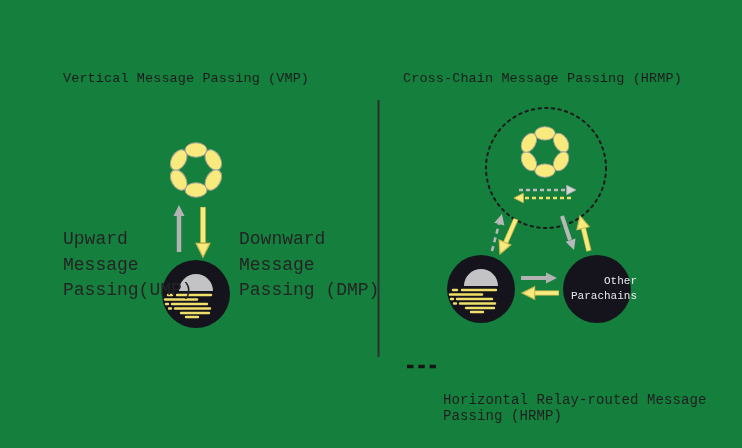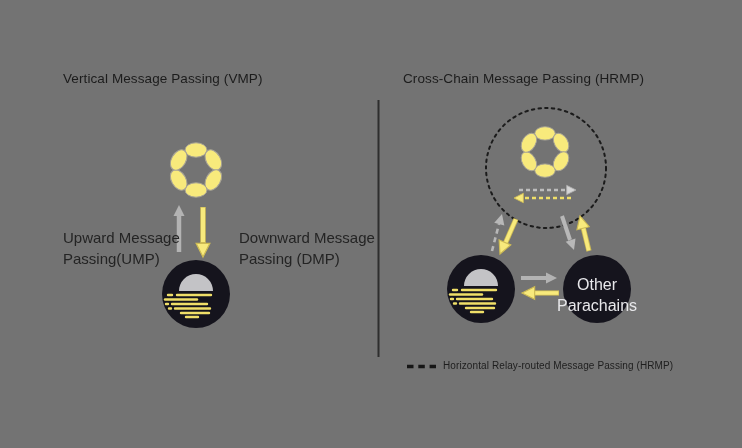--- a/index.html
+++ b/index.html
@@ -1,28 +1,28 @@
 <!DOCTYPE html>
 <html><head>
 <meta charset="utf-8">
 <style>
   html,body{margin:0;padding:0;background:#ffffff;}
   .canvas{
     position:relative;
     width:742px;height:448px;
-    background:#737373;
-    font-family:Liberation Sans, sans-serif;
+    background:#15803d;
+    font-family:Liberation Mono, monospace;
     overflow:hidden;
   }
   .layer{position:absolute;left:0;top:0;}
   .txt{position:absolute;color:#222222;}
   .title{font-size:13.5px;font-weight:500;color:#1c1c1c;letter-spacing:.1px;}
-  .label{font-size:15px;line-height:1.42;color:#242424;}
-  .circle-label{font-size:16px;line-height:1.32;color:#e8e8eb;text-align:center;}
-  .legend-label{font-size:10px;color:#1e1e1e;letter-spacing:.1px;}
+  .label{font-size:18px;line-height:1.42;color:#242424;}
+  .circle-label{font-size:11px;line-height:1.32;color:#e8e8eb;text-align:right;}
+  .legend-label{font-size:14px;color:#1e1e1e;letter-spacing:.1px;margin-top:32px;}
 </style>
 </head>
 <body>
 
 <div class="canvas">
 
   <svg class="layer" width="742" height="448" viewBox="0 0 742 448">
     <defs>
       <g id="ring">
         <g fill="#F8EA7C" stroke="#A6A296" stroke-width="1">

